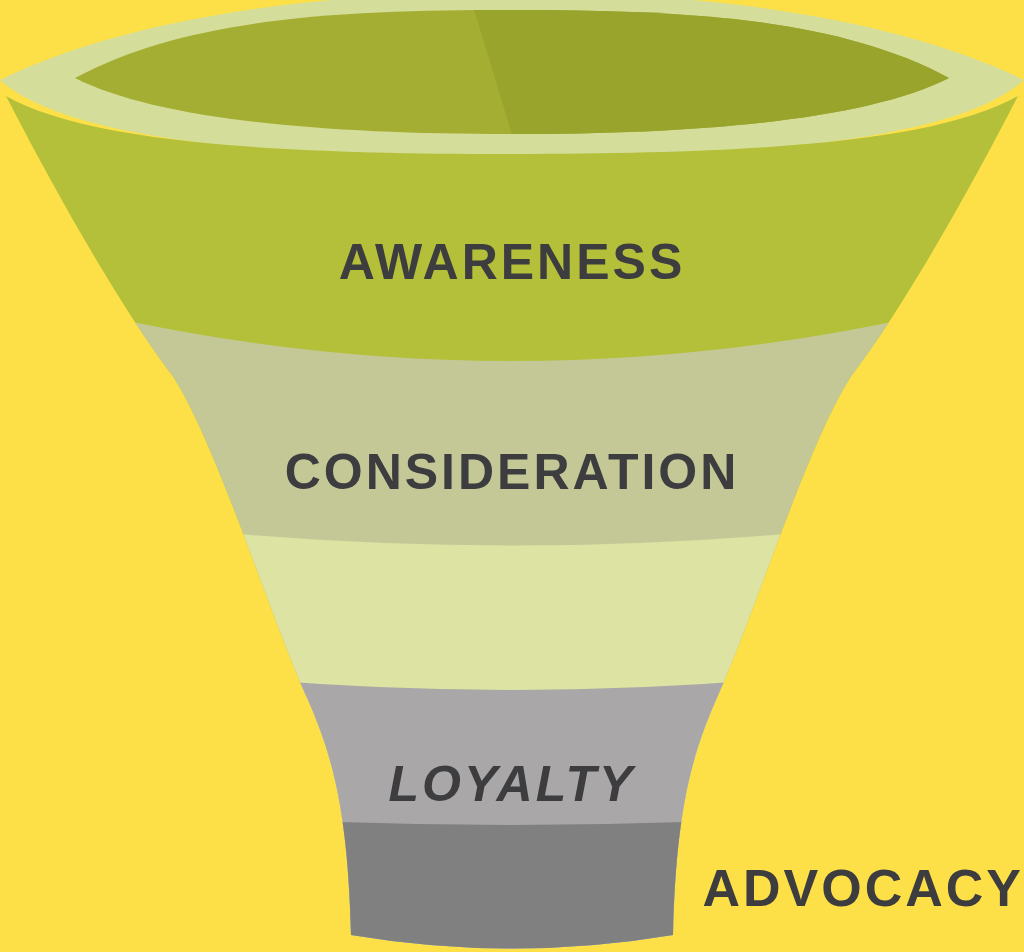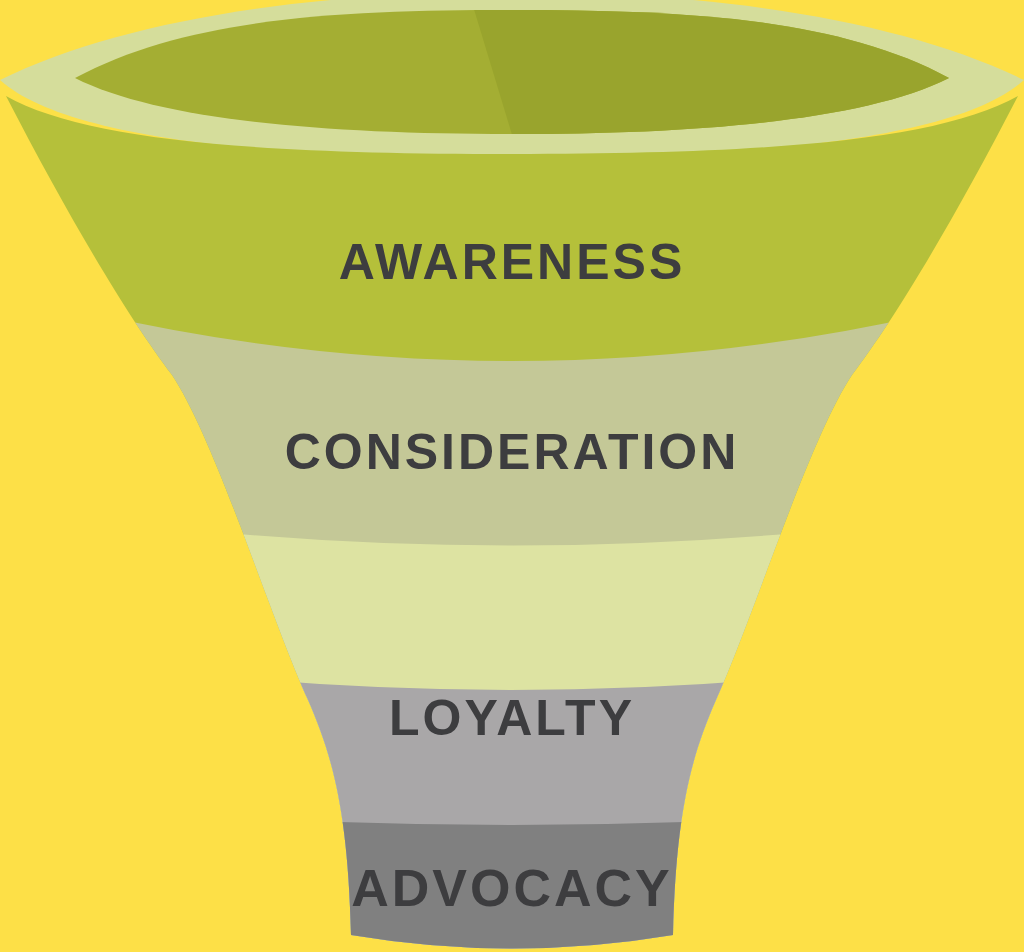--- a/index.html
+++ b/index.html
@@ -34,24 +34,24 @@
     line-height: 56px;
     text-align: center;
     font-weight: bold;
     font-size: 50px;
     letter-spacing: 3px;
     color: #3d3d3f;
     user-select: none;
     white-space: nowrap;
   }
   .label-awareness     { top: 234px; }
-  .label-consideration { top: 424px; }
+  .label-consideration { top: 444px; }
   .label-conversion    { top: 582px; }
-  .label-loyalty       { top: 690px; }
-  .label-advocacy      { top: 860px; font-size: 52px; }
+  .label-loyalty       { top: 756px; font-style: italic; }
+  .label-advocacy      { top: 860px; font-size: 52px; text-align: right; }
 </style>
 </head>
 <body>
 
 <div class="stage-canvas">
 
   <svg class="funnel-svg" viewBox="0 0 1024 952" xmlns="http://www.w3.org/2000/svg">
 
     <defs>
       <clipPath id="bodyClip">

